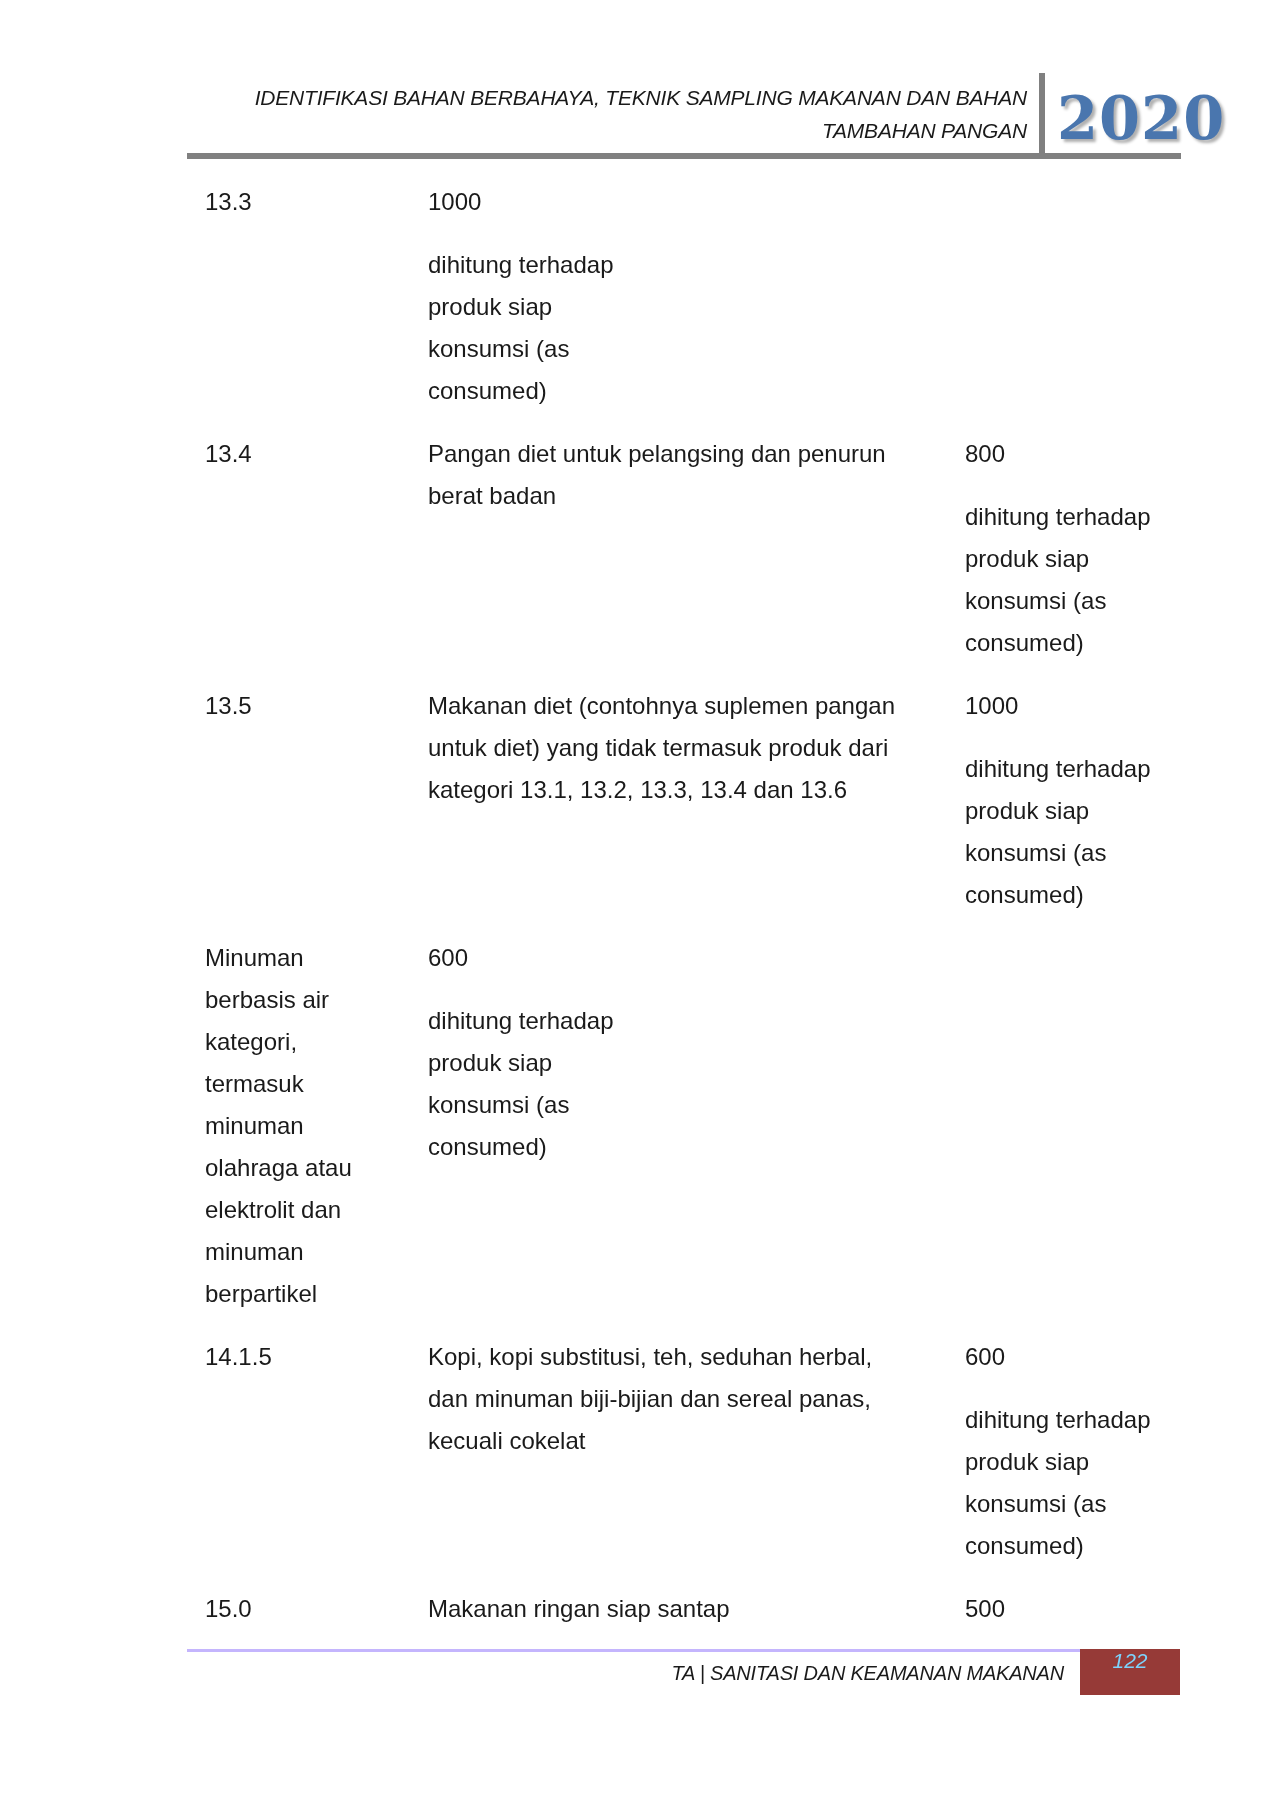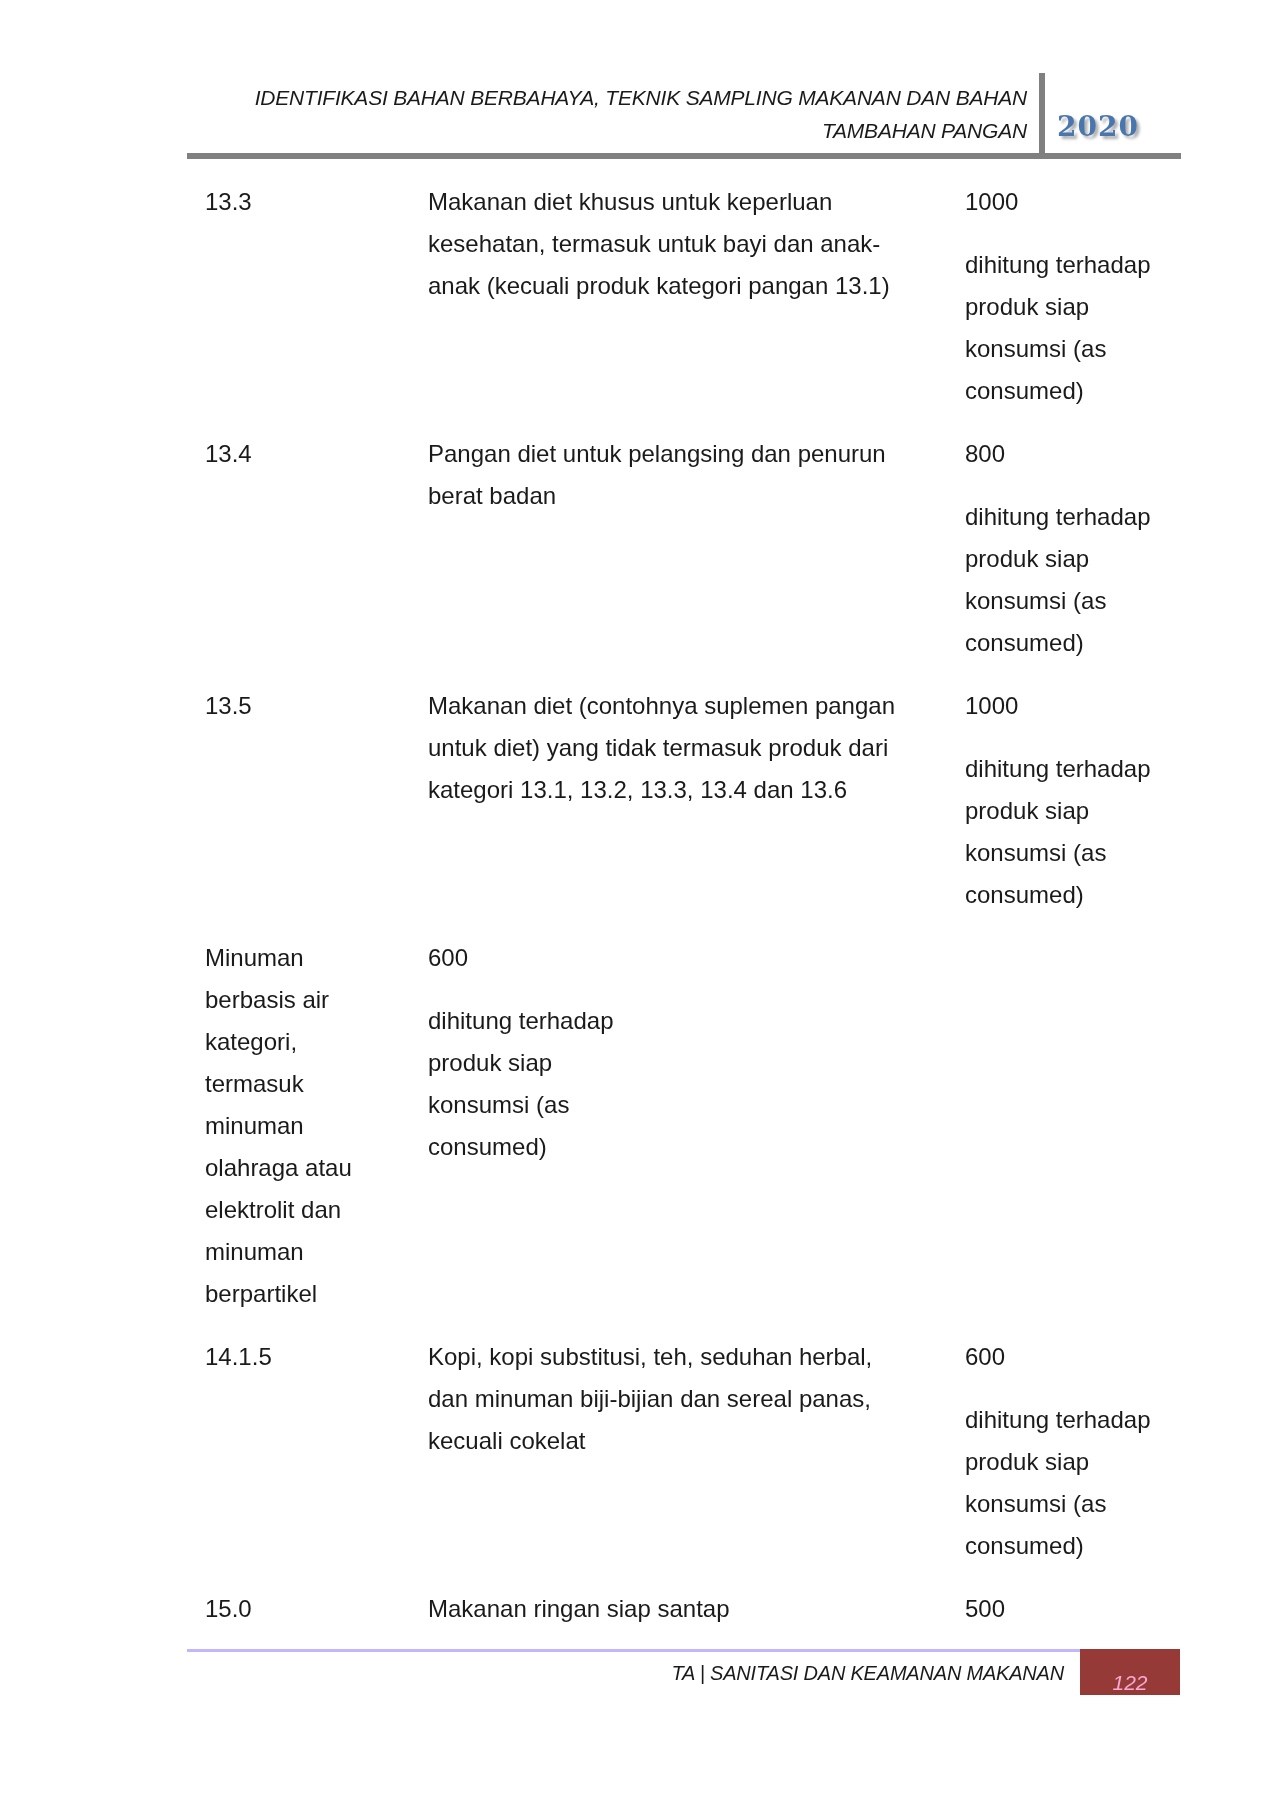--- a/index.html
+++ b/index.html
@@ -42,24 +42,24 @@
     white-space: pre-line;
   }
   .header-bar {
     width: 6px;
     height: 80px;
     background: #808080;
   }
   .header-year {
     width: 124px;
     padding-left: 12px;
-    padding-bottom: 4px;
+    padding-bottom: 12px;
     font-family: "DejaVu Serif", serif;
     font-weight: bold;
-    font-size: 28px;
+    font-size: 59px;
     line-height: 44px;
     color: #4a76ae;
     text-shadow: 3px 3px 3px #b0b0b0;
     letter-spacing: 1px;
   }
   .divider {
     margin-left: 139px;
     width: 994px;
     height: 6px;
     background: #808080;
@@ -101,23 +101,23 @@
     padding-right: 16px;
     font-style: italic;
     font-size: 20px;
     line-height: 24px;
     letter-spacing: -0.2px;
   }
   .footer-box {
     width: 100px;
     height: 46px;
     background: #963a37;
-    color: #f9a8d4;
+    color: #7dd3fc;
     display: flex;
-    align-items: flex-end;
+    align-items: flex-start;
     justify-content: center;
     font-style: italic;
     font-size: 21px;
   }
 </style>
 </head>
 <body>
 
 <div class="page">
 
@@ -126,25 +126,20 @@
 TAMBAHAN PANGAN</div>
     <div class="header-bar" style="background: rgb(128, 128, 128);"></div>
     <div class="header-year" style="color: rgb(74, 118, 174);">2020</div>
   </div>
 
   <div class="divider" style="background: rgb(128, 128, 128);"></div>
 
   <div class="rows">
     <div class="row">
       <div class="cell-code">13.3</div>
-      <div class="cell-desc">
-        <p>Makanan diet khusus untuk keperluan
-kesehatan, termasuk untuk bayi dan anak-
-anak (kecuali produk kategori pangan 13.1)</p>
-      </div>
       <div class="cell-value">
           <p>1000</p>
           <p>dihitung terhadap
 produk siap
 konsumsi (as
 consumed)</p>
         </div>
     </div>
 
     <div class="row">

